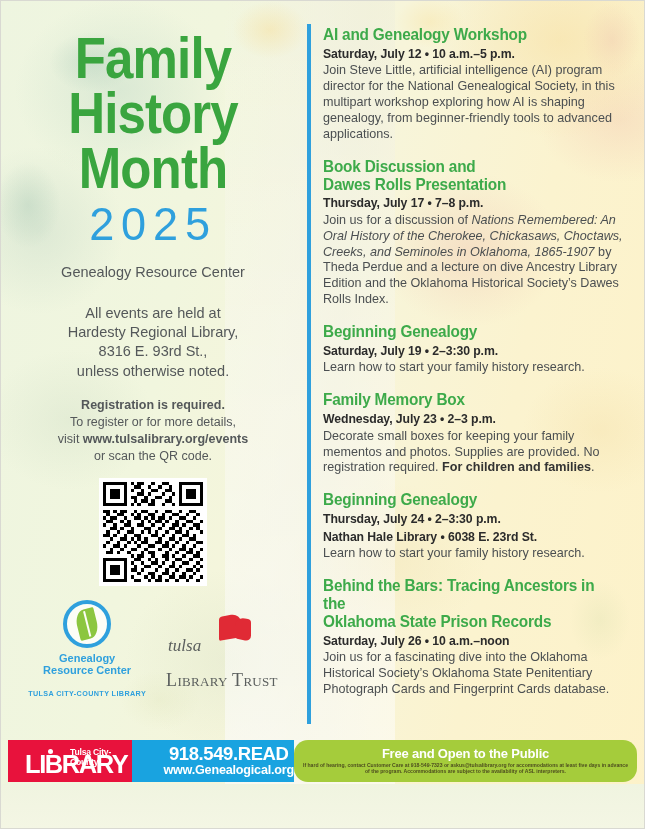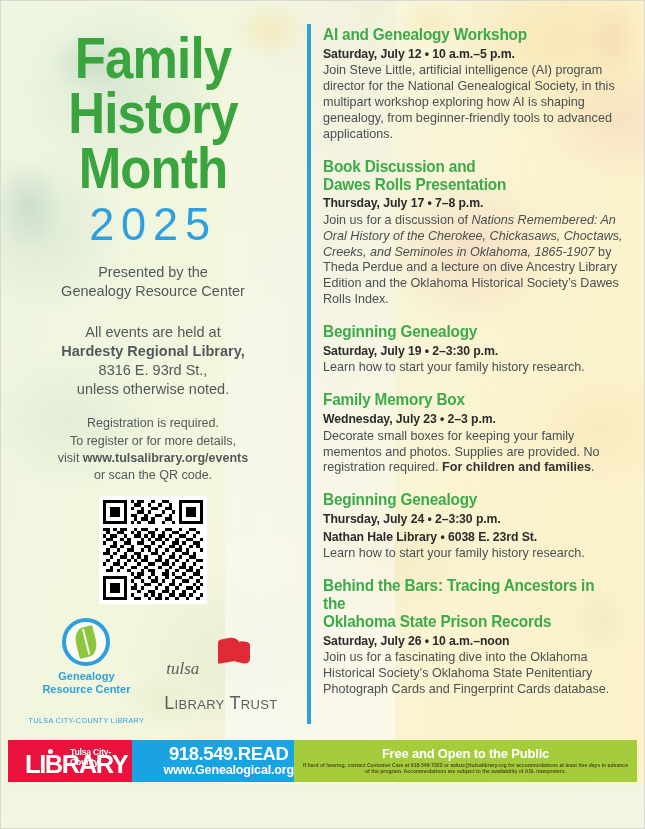--- a/index.html
+++ b/index.html
@@ -63,25 +63,25 @@
     color:#2fa0dd; font-size:46px; font-weight:300;
     letter-spacing:7px; margin-top:6px; line-height:1;
     transform:scaleX(.98);
   }
   .presented {
     color:#54585a; font-size:14.5px; line-height:1.3; margin-top:16px;
   }
   .venue {
     color:#54585a; font-size:14.5px; line-height:1.32; margin-top:22px;
   }
-  .venue b { font-weight:bold; }
+  .venue b { font-weight:normal; }
   .reg {
     color:#54585a; font-size:12.5px; line-height:1.38; margin-top:16px;
   }
-  .reg .strong { font-weight:normal; }
+  .reg .strong { font-weight:bold; }
   .qr-wrap { margin-top:12px; display:flex; justify-content:center; }
   .qr {
     width:108px; height:108px; background:#fff; padding:4px;
     display:block;
   }
   .logos {
     margin-top:14px; display:flex; align-items:center;
     justify-content:center; gap:20px;
   }
   .grc { text-align:center; }
@@ -93,21 +93,21 @@
     position:absolute; left:50%; top:50%; width:20px; height:30px;
     transform:translate(-50%,-50%) rotate(-14deg);
     background:#8cc63f; border-radius:50% 6% 50% 6%;
   }
   .grc-mark .vein {
     position:absolute; left:50%; top:50%; width:1.6px; height:26px;
     transform:translate(-50%,-50%) rotate(-14deg);
     background:#fdfdf6;
   }
   .grc-t1 { color:#2fa0dd; font-weight:bold; font-size:11px; line-height:1.15; }
-  .grc-t2 { color:#2fa0dd; font-weight:normal; font-size:7.2px; letter-spacing:.4px; margin-top:20px; }
+  .grc-t2 { color:#2fa0dd; font-weight:bold; font-size:7.2px; letter-spacing:.4px; margin-top:12px; }
   .trust { text-align:center; position:relative; padding-top:6px;}
   .trust-book {
     width:34px;height:26px;margin:0 auto; position:relative; left:14px;
   }
   .trust-book:before, .trust-book:after {
     content:""; position:absolute; background:#e02a35;
   }
   .trust-book:before {
     width:22px;height:24px;left:0;top:0;
     border-radius:3px 10px 2px 2px;
@@ -117,21 +117,21 @@
     width:16px;height:22px;left:16px;top:3px;
     border-radius:10px 3px 6px 2px;
     transform:skewY(12deg);
   }
   .trust-tulsa {
     font-family:"Liberation Serif", serif; font-style:italic;
     font-size:17px; color:#5b5f5e; line-height:1; margin-top:-4px;
     text-align:left; padding-left:2px;
   }
   .trust-lt {
-    font-family:Liberation Sans, sans-serif; font-size:18px; color:#5b5f5e;
+    font-family:Liberation Serif, serif; font-size:18px; color:#5b5f5e;
     line-height:1; letter-spacing:.3px; margin-top:17px;
   }
   .trust-lt .sc { font-size:13px; }
 
   
   .divider {
     position:absolute; left:307px; top:24px; width:4px; height:700px;
     background:#2fa0dd;
   }
 
@@ -157,21 +157,21 @@
   .ev-desc b { font-weight:bold; color:#333; }
 
   
   .banner {
     position:absolute; left:8px; top:740px; width:629px; height:42px;
     display:flex; overflow:hidden;
   }
   .b-red { background:#e8123c; width:124px; position:relative; }
   .b-orange { background:#f58220; width:110px; display:flex;align-items:center;justify-content:center;}
   .b-blue { background:#19a3e0; width:162px; display:flex;align-items:center;justify-content:flex-end;}
-  .b-green { background:#a5cc3b; flex:1; display:flex;flex-direction:column;align-items:center;justify-content:center;}
+  .b-green { background:#a5cc3b; flex:1; display:flex;flex-direction:column;align-items:center;justify-content:center;border-radius:14px;}
   .lib-logo { position:relative; width:100%; height:100%; }
   .lib-city {
     position:absolute; left:62px; top:7px; color:#fff;
     font-size:8.6px; font-weight:bold; letter-spacing:-.2px;
   }
   .lib-word {
     position:absolute; left:18px; top:12px; color:#fff;
     font-size:25px; font-weight:bold; letter-spacing:-1.4px;
     line-height:1; transform:scaleX(1.02);
   }
@@ -212,21 +212,20 @@
 
   <div class="left">
     <div class="title-main">
       <div>Family</div>
       <div>History</div>
       <div>Month</div>
     </div>
     <div class="year">2025</div>
 
     <div class="presented">
-      <div>Presented by the</div>
       <div>Genealogy Resource Center</div>
     </div>
 
     <div class="venue">
       <div>All events are held at</div>
       <div><b>Hardesty Regional Library,</b></div>
       <div>8316 E. 93rd St.,</div>
       <div>unless otherwise noted.</div>
     </div>
 

